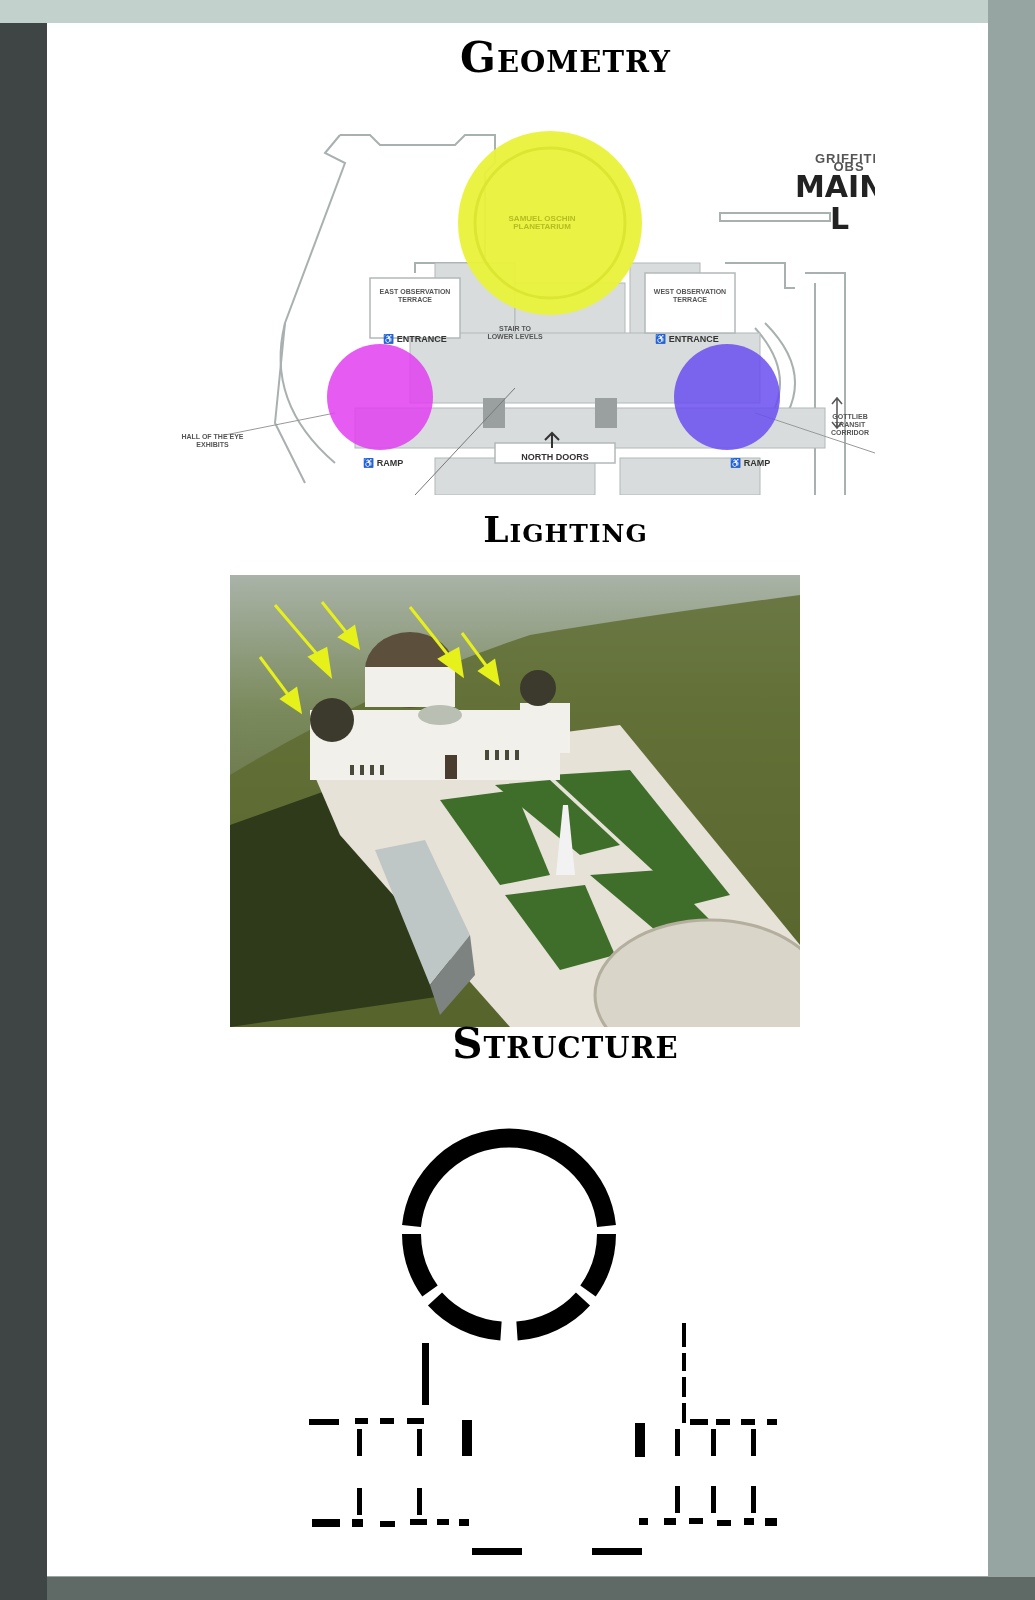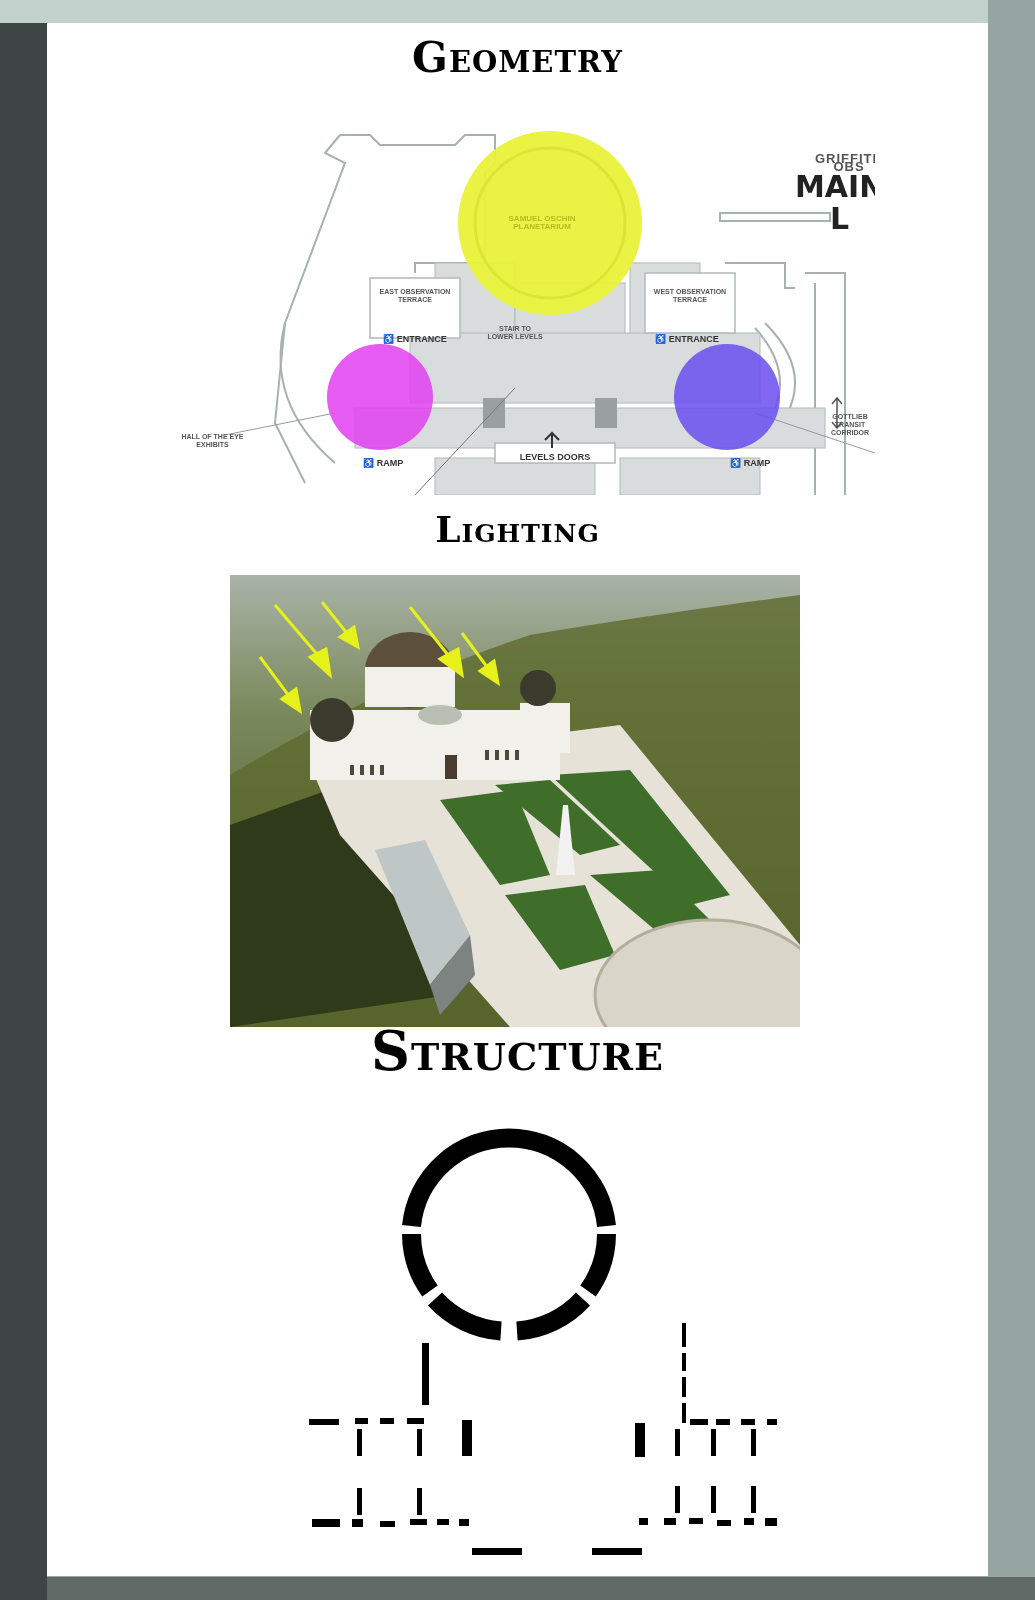--- a/index.html
+++ b/index.html
@@ -2,24 +2,24 @@
 <html><head>
 <meta charset="utf-8">
 <style>
   html,body{margin:0;padding:0;}
   body{width:1035px;height:1600px;position:relative;overflow:hidden;background:#c2d1cb;font-family:"Liberation Sans",sans-serif;}
   .frame-top{position:absolute;left:0;top:0;width:1035px;height:23px;background:#c2d1cb;}
   .frame-left{position:absolute;left:0;top:23px;width:47px;height:1577px;background:#3e4544;}
   .frame-right{position:absolute;left:988px;top:0;width:47px;height:1600px;background:#96a5a1;}
   .frame-bottom{position:absolute;left:47px;top:1576px;width:988px;height:24px;background:#5f6a66;border-top:1px solid #9aa5a1;}
   .page{position:absolute;left:47px;top:23px;width:941px;height:1553px;background:#ffffff;}
-  .heading{position:absolute;left:0;width:941px;text-align:center;font-family:"DejaVu Serif",serif;font-weight:bold;color:#000;font-variant:small-caps;letter-spacing:1px;}
+  .heading{position:absolute;left:0;width:941px;text-align:center;font-family:"DejaVu Serif",serif;font-weight:bold;color:#000;font-variant:small-caps;letter-spacing:1px;padding-left:48px;}
   .h-geo{top:10px;font-size:42px;}
   .h-light{top:485px;font-size:36px;}
-  .h-struct{top:996px;font-size:54px;}
+  .h-struct{top:996px;font-size:42px;}
   .plan{position:absolute;left:118px;top:100px;width:710px;height:372px;background:#fff;overflow:hidden;}
   .photo{position:absolute;left:183px;top:552px;width:570px;height:452px;overflow:hidden;}
   .structure{position:absolute;left:210px;top:1090px;width:520px;height:460px;}
   .maplabel{position:absolute;font-size:7px;color:#555;font-weight:bold;text-align:center;line-height:8px;}
 </style>
 </head>
 <body>
 
 <div class="frame-top"></div>
 <div class="frame-left"></div>
@@ -72,21 +72,21 @@
       <path d="M387 325 L387 310 M380 317 L387 310 L394 317" stroke="#333" stroke-width="2" fill="none"></path>
       <path d="M672 275 L672 305 M667 281 L672 275 L677 281 M667 299 L672 305 L677 299" stroke="#555" stroke-width="1.5" fill="none"></path>
     </svg>
     <div class="maplabel" style="left:332px;top:92px;width:90px;color:#b5bd22;font-size:8px;">SAMUEL OSCHIN PLANETARIUM</div>
     <div class="maplabel" style="left:210px;top:165px;width:80px;">EAST OBSERVATION TERRACE</div>
     <div class="maplabel" style="left:485px;top:165px;width:80px;">WEST OBSERVATION TERRACE</div>
     <div class="maplabel" style="left:218px;top:212px;font-size:9px;color:#333;">♿ <span>ENTRANCE</span></div>
     <div class="maplabel" style="left:490px;top:212px;font-size:9px;color:#333;">♿ <span>ENTRANCE</span></div>
     <div class="maplabel" style="left:198px;top:336px;font-size:9px;color:#333;">♿ <span>RAMP</span></div>
     <div class="maplabel" style="left:565px;top:336px;font-size:9px;color:#333;">♿ <span>RAMP</span></div>
-    <div class="maplabel" style="left:340px;top:330px;width:100px;font-size:9px;color:#333;">LEVELS DOORS</div>
+    <div class="maplabel" style="left:340px;top:330px;width:100px;font-size:9px;color:#333;">NORTH DOORS</div>
     <div class="maplabel" style="left:0px;top:310px;width:95px;">HALL OF THE EYE EXHIBITS</div>
     <div class="maplabel" style="left:660px;top:290px;width:50px;">GOTTLIEB TRANSIT CORRIDOR</div>
     <div class="maplabel" style="left:320px;top:202px;width:60px;">STAIR TO LOWER LEVELS</div>
     <div class="maplabel" style="left:650px;top:32px;font-size:13px;color:#555;letter-spacing:1px;">GRIFFITH OBS</div>
     <div class="maplabel" style="left:630px;top:48px;font-size:30px;line-height:32px;color:#222;font-family:'DejaVu Sans',sans-serif;">MAIN L</div>
   </div>
 
   <div class="heading h-light">Lighting</div>
 
   <div class="photo">

